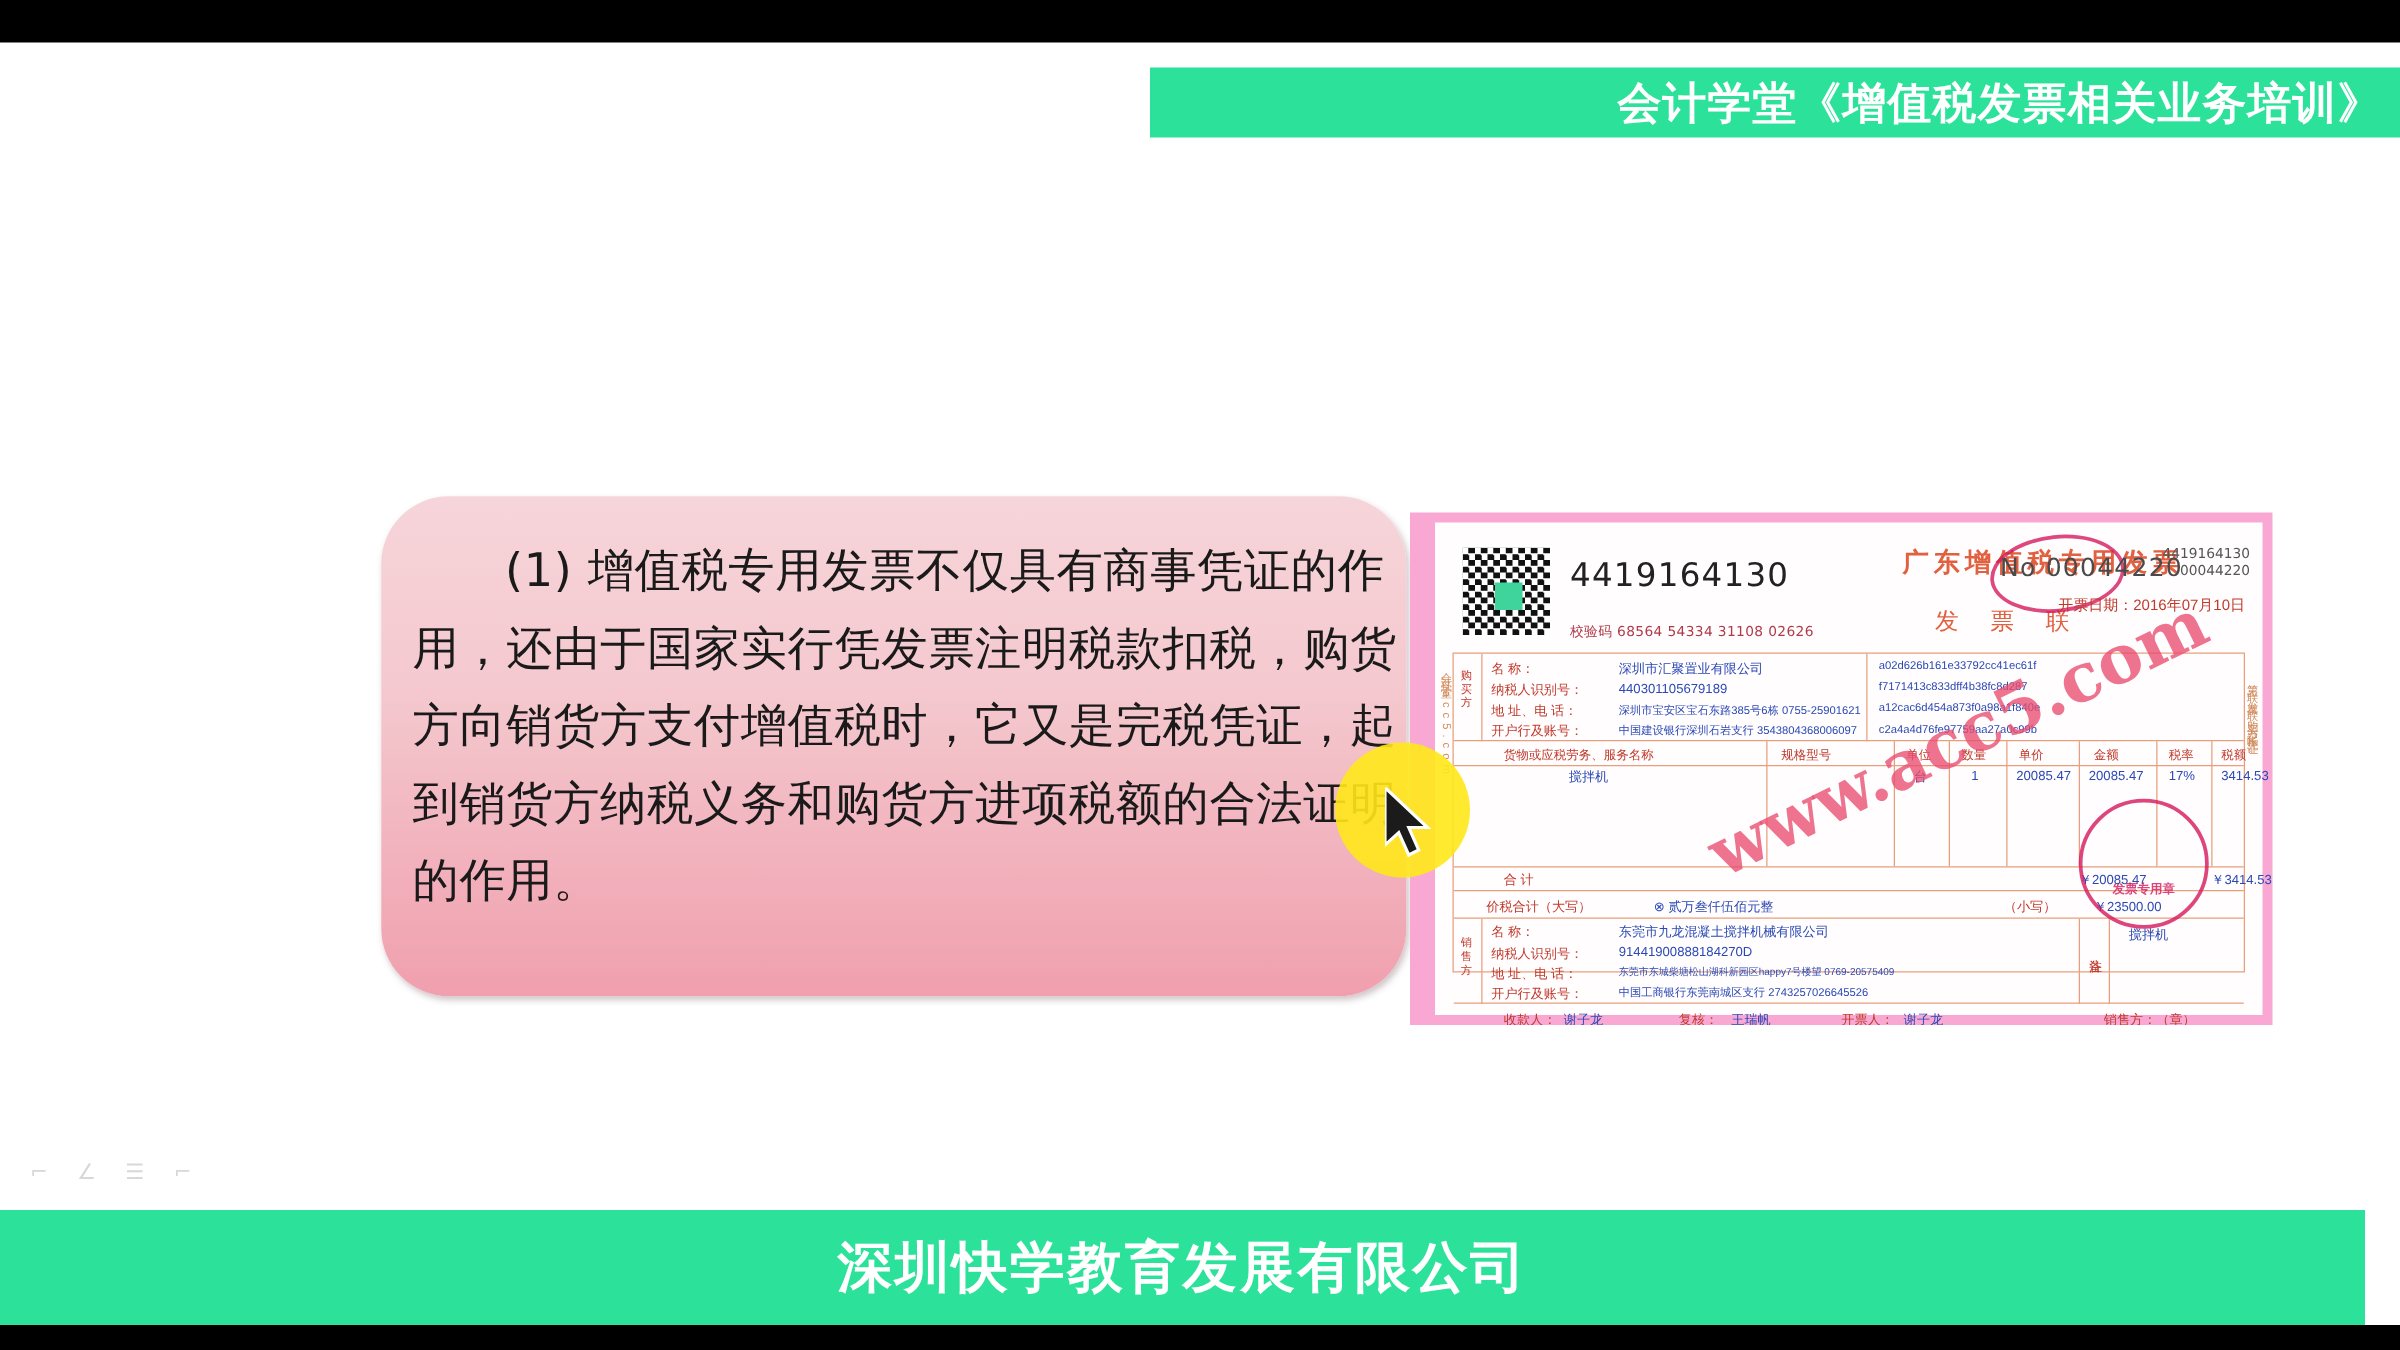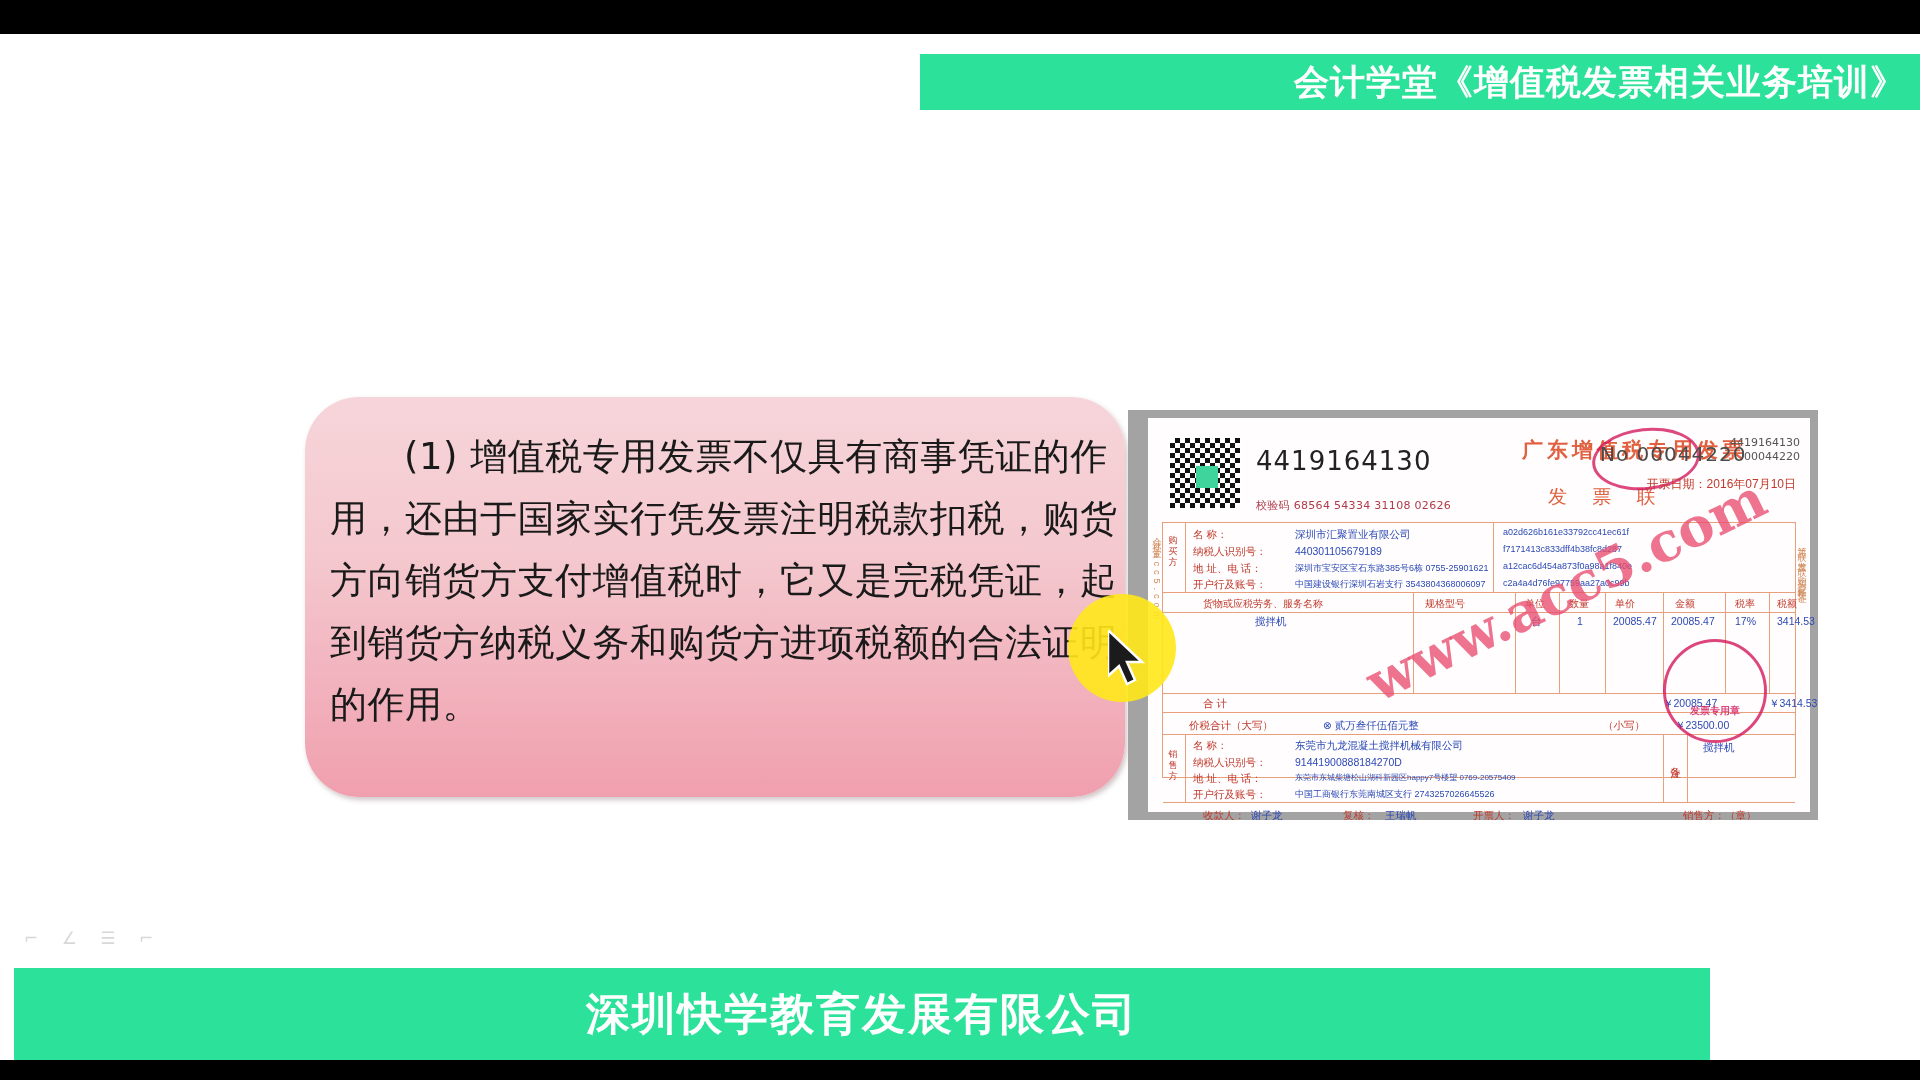--- a/index.html
+++ b/index.html
@@ -71,21 +71,21 @@
     line-height: 62px;
     text-indent: 74px;
     letter-spacing: 0.5px;
     font-family: "DejaVu Sans", "Liberation Sans", sans-serif;
   }
 
   
   .invoice {
     position: absolute; left: 1128px; top: 376px;
     width: 690px; height: 410px;
-    background: #a3a3a3;
+    background: #f9a8d4;
     overflow: hidden;
   }
   .inv-inner {
     position: absolute; left: 20px; top: 8px; right: 8px; bottom: 8px;
     background: #fffdfd;
   }
   
   .qr {
     position: absolute; left: 20px; top: 18px; width: 74px; height: 74px;
     background:
@@ -181,23 +181,23 @@
   }
   .cursor {
     position: absolute; left: 1108px; top: 596px;
     width: 0; height: 0;
   }
   .cursor svg { display:block; }
 
   
   .footer {
     position: absolute; left: 0; bottom: 0;
-    width: 1696px; height: 92px;
+    width: 1892px; height: 92px;
     background: #2ce29a;
-    display: flex; align-items: center; margin-left: 14px;
+    display: flex; align-items: center;
   }
   .footer .f-center {
     position: absolute; left: 0; right: 0; text-align: center;
     color: #ffffff; font-size: 44px; font-weight: bold; letter-spacing: 2px;
   }
   .footer .f-right {
     position: absolute; right: 46px;
     color: #ffffff; font-size: 44px; font-weight: bold; letter-spacing: 2px;
   }
   .corner-marks {

